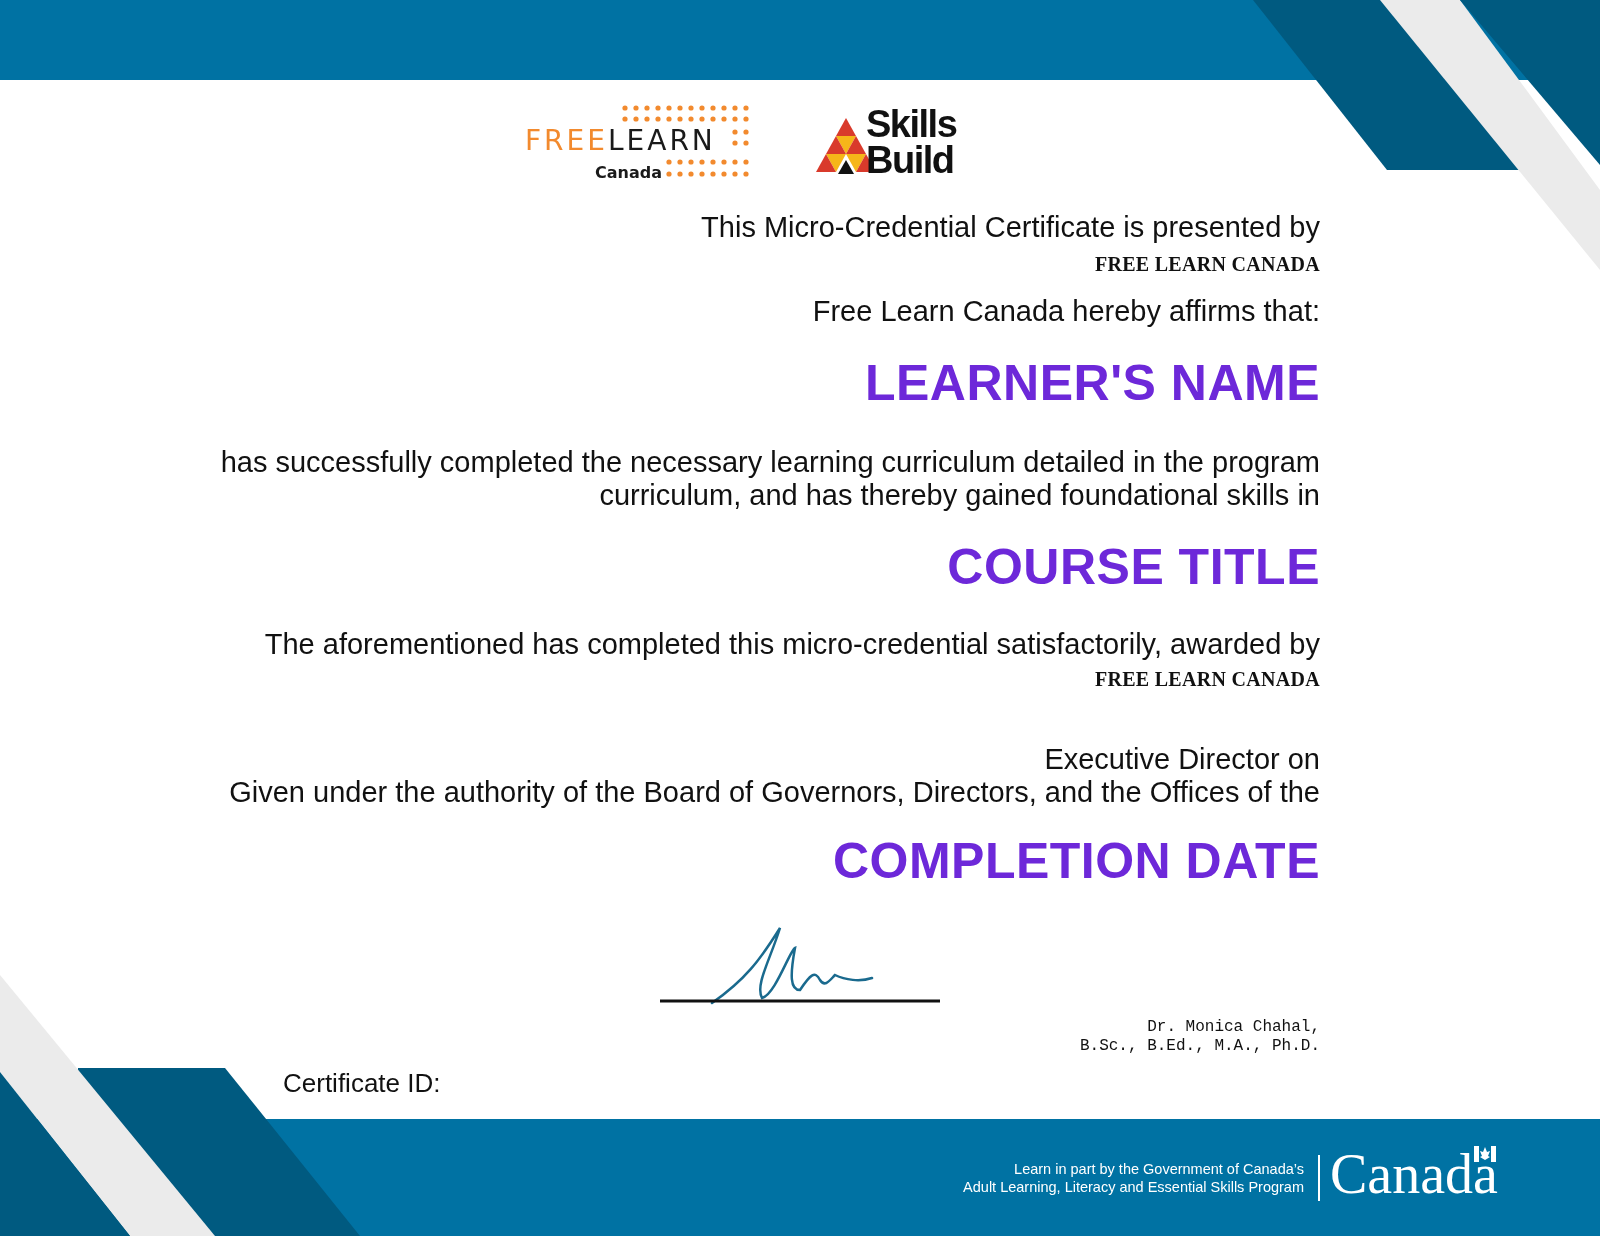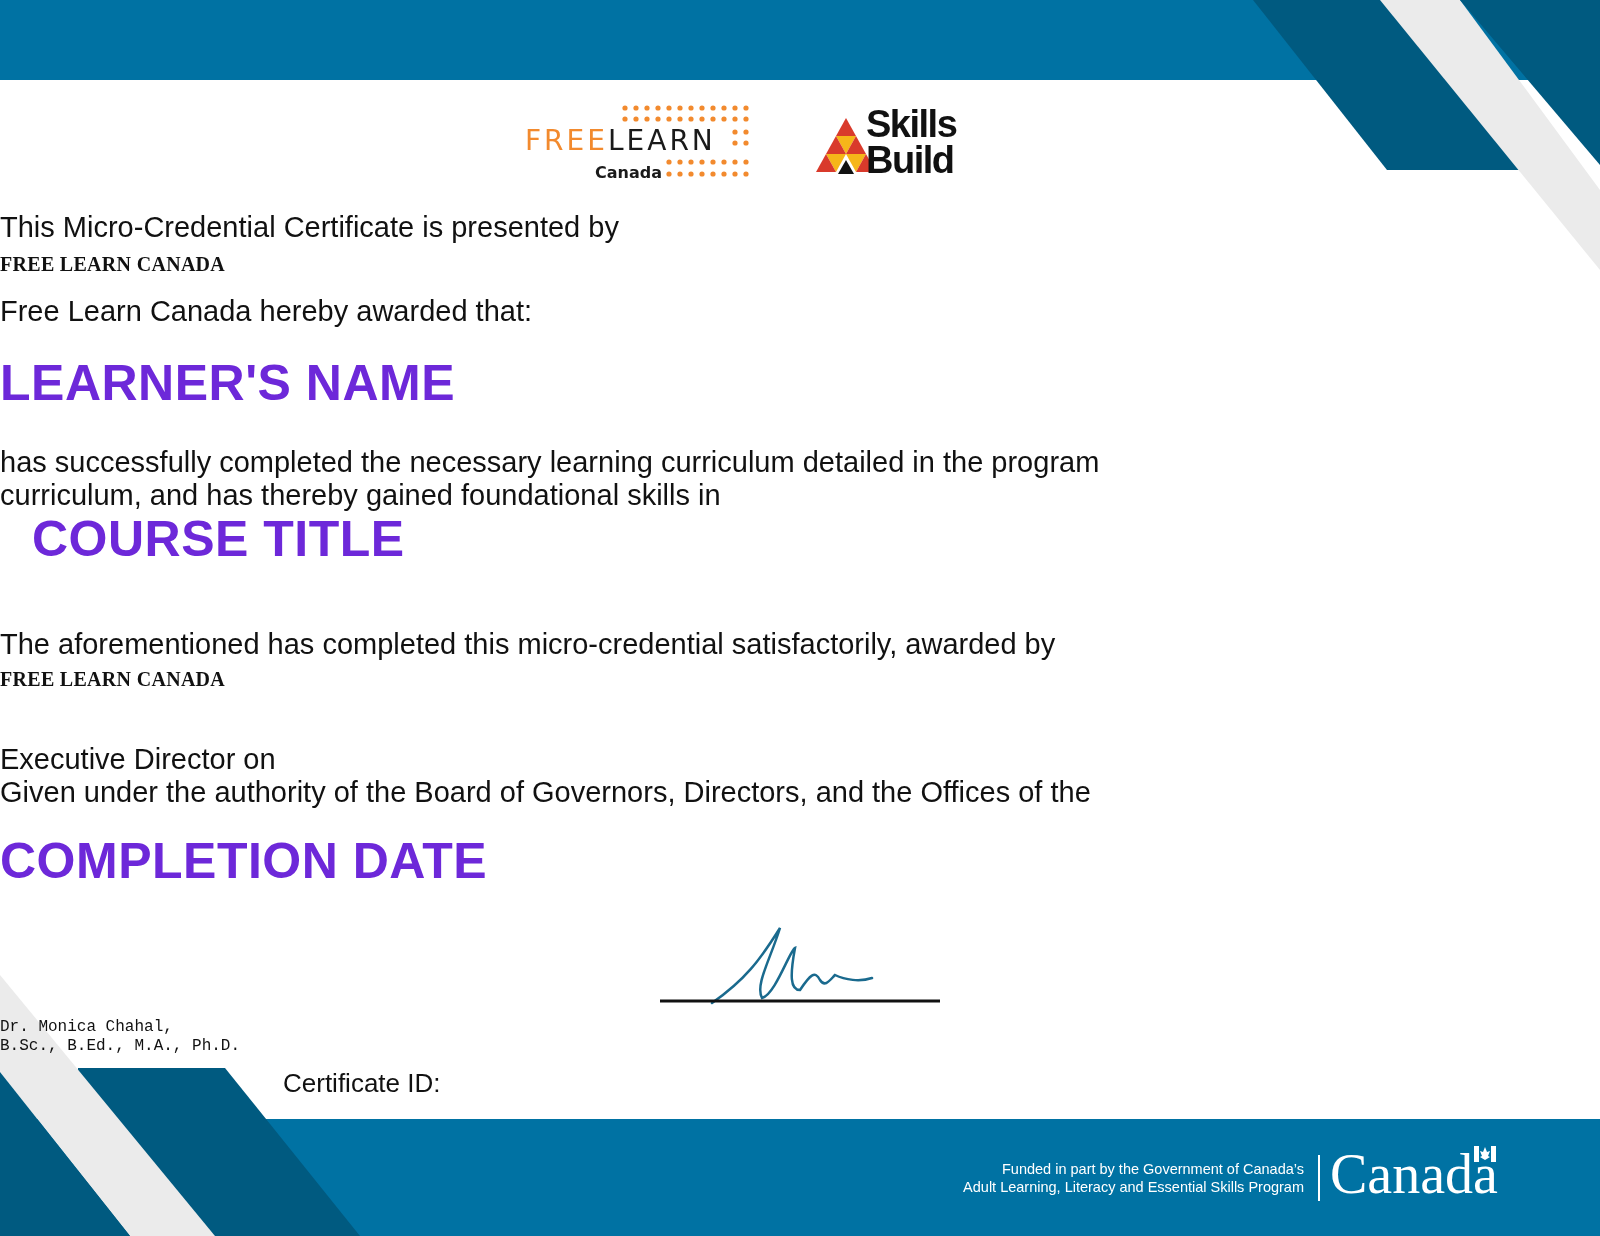--- a/index.html
+++ b/index.html
@@ -1,18 +1,18 @@
 <!DOCTYPE html>
 <html><head>
   <meta charset="utf-8">
   <style>
     html, body { margin:0; padding:0; }
     body { width:1600px; height:1236px; position:relative; overflow:hidden; background:#ffffff; font-family:"Liberation Sans", sans-serif; color:#111; }
     .deco { position:absolute; left:0; top:0; width:1600px; height:1236px; }
-    .center { position:absolute; left:0; width:1320px; text-align:left; }
+    .center { position:absolute; left:0; width:1320px; text-align:right; }
     .sub { font-size:29px; color:#111; }
     .bold { font-weight:bold; font-size:20px; color:#111; letter-spacing:0.3px;font-family:Liberation Serif, serif; }
     .big { font-weight:bold; font-size:50px; color:#6d28d9; letter-spacing:0.5px; }
     .para { font-size:29px; line-height:33px; color:#111; }
     .fl-logo { position:absolute; left:525px; top:104px; width:240px; height:84px;text-align:center; }
     .sb-logo { position:absolute; left:816px; top:108px; width:180px; height:72px; }
     .sig-name { font-size:16px; line-height:19px; color:#111; }
     .cert-id { position:absolute; left:283px; top:1068px; font-size:26px; color:#111; }
     .footer-text { position:absolute; right:296px; top:1160px; text-align:right; color:#fff; font-size:14.5px; line-height:18px; }
     .footer-sep { position:absolute; left:1318px; top:1155px; width:2px; height:46px; background:#fff; }
@@ -113,30 +113,30 @@
     <polygon points="30,44 38,58 22,58" fill="#111"></polygon>
   </svg>
   <div style="position:absolute;left:50px;top:-2px;font-weight:bold;font-size:38px;line-height:36px;color:#111;letter-spacing:-1.5px;">
     <div>Skills</div>
     <div>Build</div>
   </div>
 </div>
 
 <div class="center sub" style="top:211px;">This Micro-Credential Certificate is presented by</div>
 <div class="center bold" style="top:253px;">FREE LEARN CANADA</div>
-<div class="center sub" style="top:295px;">Free Learn Canada hereby awarded that:</div>
+<div class="center sub" style="top:295px;">Free Learn Canada hereby affirms that:</div>
 
 <div class="center big" style="top:354px;">LEARNER'S NAME</div>
 
 <div class="center para" style="top:446px;">
   <div>has successfully completed the necessary learning curriculum detailed in the program</div>
   <div>curriculum, and has thereby gained foundational skills in</div>
 </div>
 
-<div class="center big" style="top:510px;margin-left:32px;">COURSE TITLE</div>
+<div class="center big" style="top:538px;">COURSE TITLE</div>
 
 <div class="center para" style="top:628px;">
   <div>The aforementioned has completed this micro-credential satisfactorily, awarded by</div>
   <div class="bold" style="line-height:36px;">FREE LEARN CANADA</div>
 </div>
 
 <div class="center para" style="top:743px;">
   <div>Executive Director on</div>
   <div>Given under the authority of the Board of Governors, Directors, and the Offices of the</div>
 </div>
@@ -148,21 +148,21 @@
   <line x1="10" y1="81" x2="290" y2="81" stroke="#111" stroke-width="3"></line>
 </svg>
 <div class="center sig-name" style="top:1018px;font-family:Liberation Mono, monospace;">
   <div>Dr. Monica Chahal,</div>
   <div>B.Sc., B.Ed., M.A., Ph.D.</div>
 </div>
 
 <div class="cert-id">Certificate ID:</div>
 
 <div class="footer-text">
-  <div>Funded in part by the Government of Canada’s</div>
+  <div>Learn in part by the Government of Canada’s</div>
   <div>Adult Learning, Literacy and Essential Skills Program</div>
 </div>
 <div class="footer-sep"></div>
 <div class="canada-word">
   <span>Canada</span>
   <svg width="22" height="22" viewBox="0 0 22 22" style="position:absolute;left:144px;top:-2px;">
     <rect x="0" y="2" width="5" height="16" fill="#fff"></rect>
     <rect x="17" y="2" width="5" height="16" fill="#fff"></rect>
     <polygon points="11,3 13,8 16,7 14,12 16,13 11,16 6,13 8,12 6,7 9,8" fill="#fff"></polygon>
   </svg>

